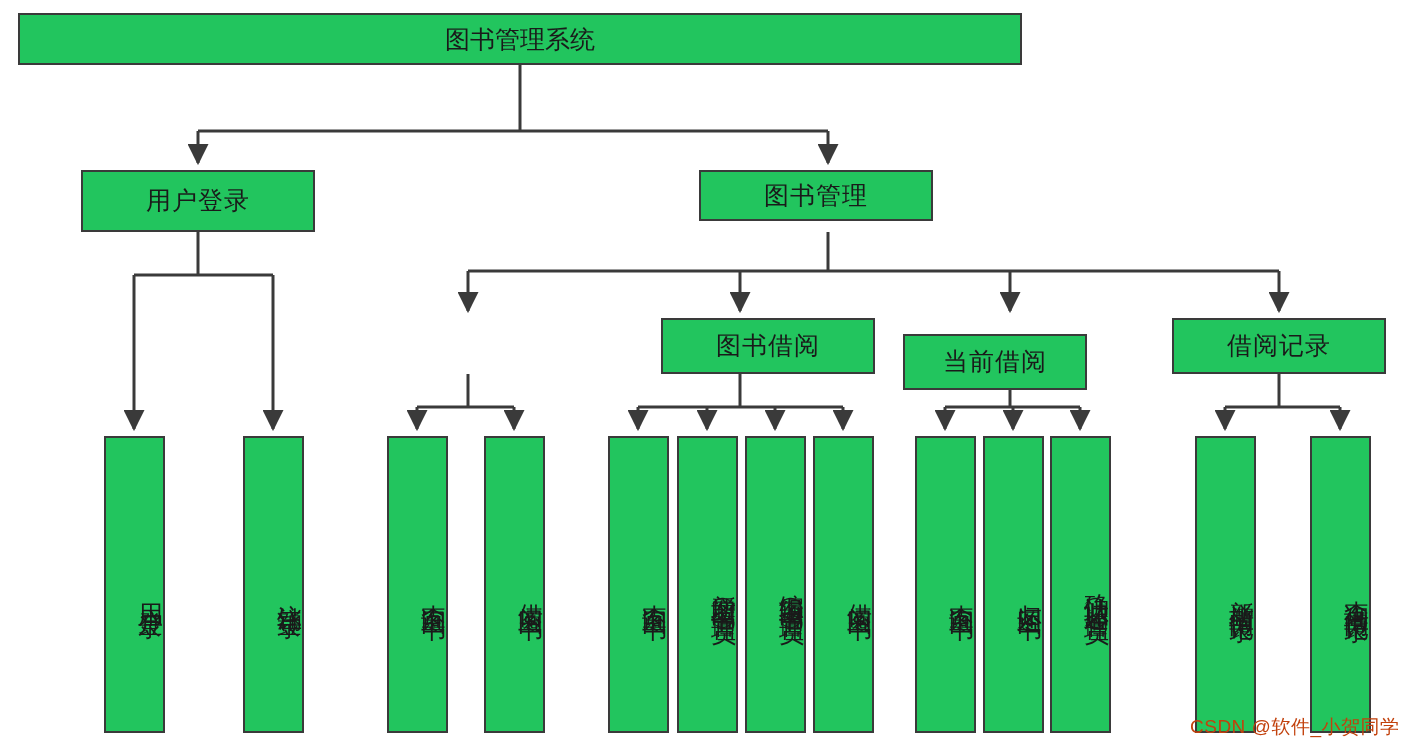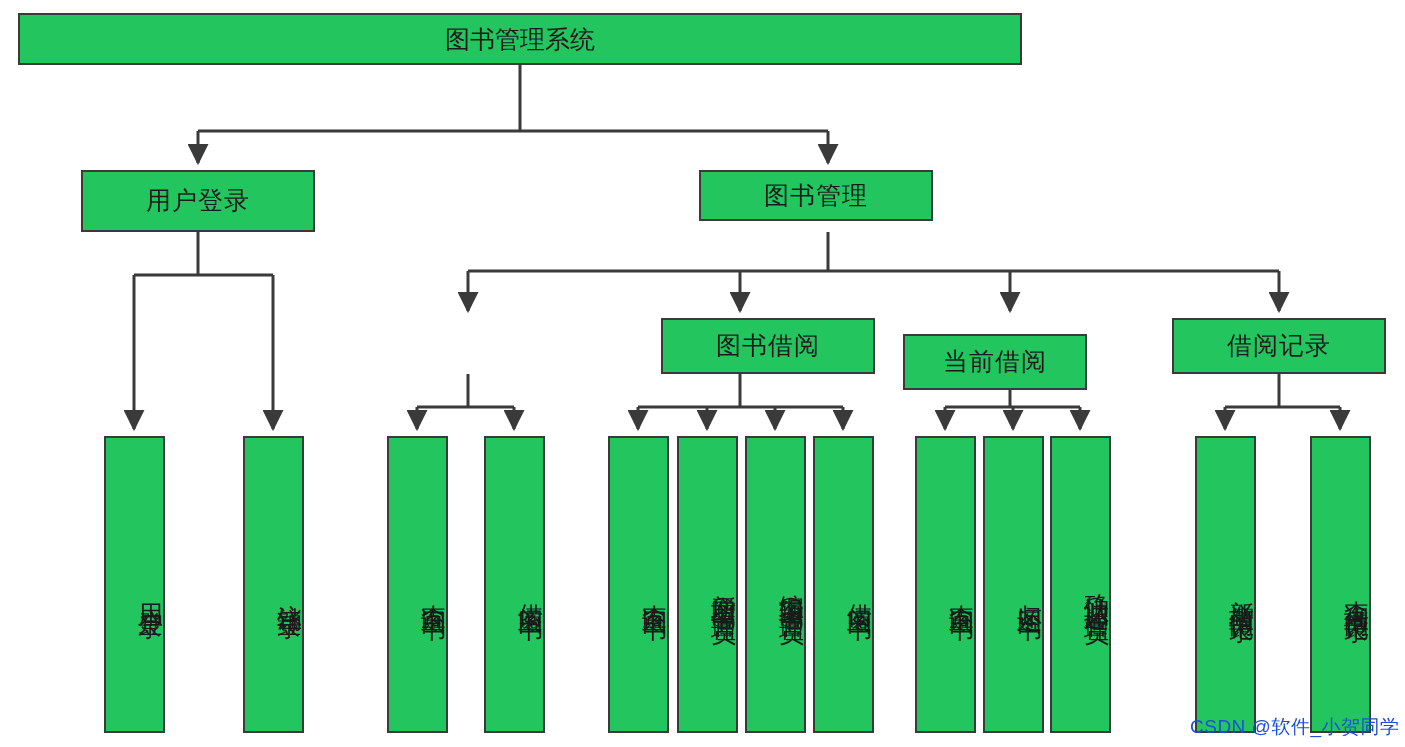--- a/index.html
+++ b/index.html
@@ -54,21 +54,21 @@
     line-height: 1.0;
   }
   .node.vert > span {
     writing-mode: vertical-rl;
     text-orientation: upright;
     display: block;
   }
   .watermark {
     position: absolute;
     font-size: 19px;
-    color: #1d4ed8;
+    color: #c2410c;
     white-space: nowrap;
     letter-spacing: 0.5px;
   }
 </style>
 </head>
 <body>
 
 <div id="canvas">
 
   <svg id="wires" viewBox="0 0 1405 747" xmlns="http://www.w3.org/2000/svg">

